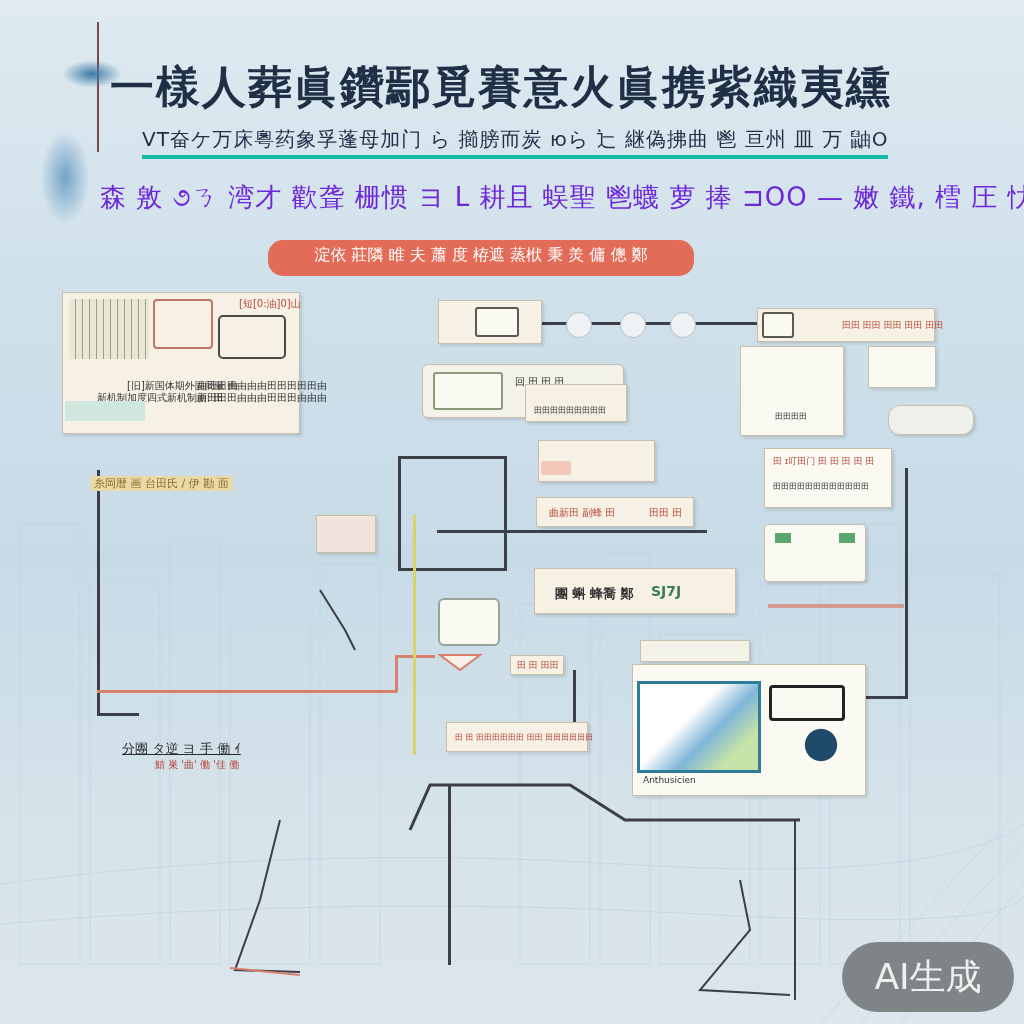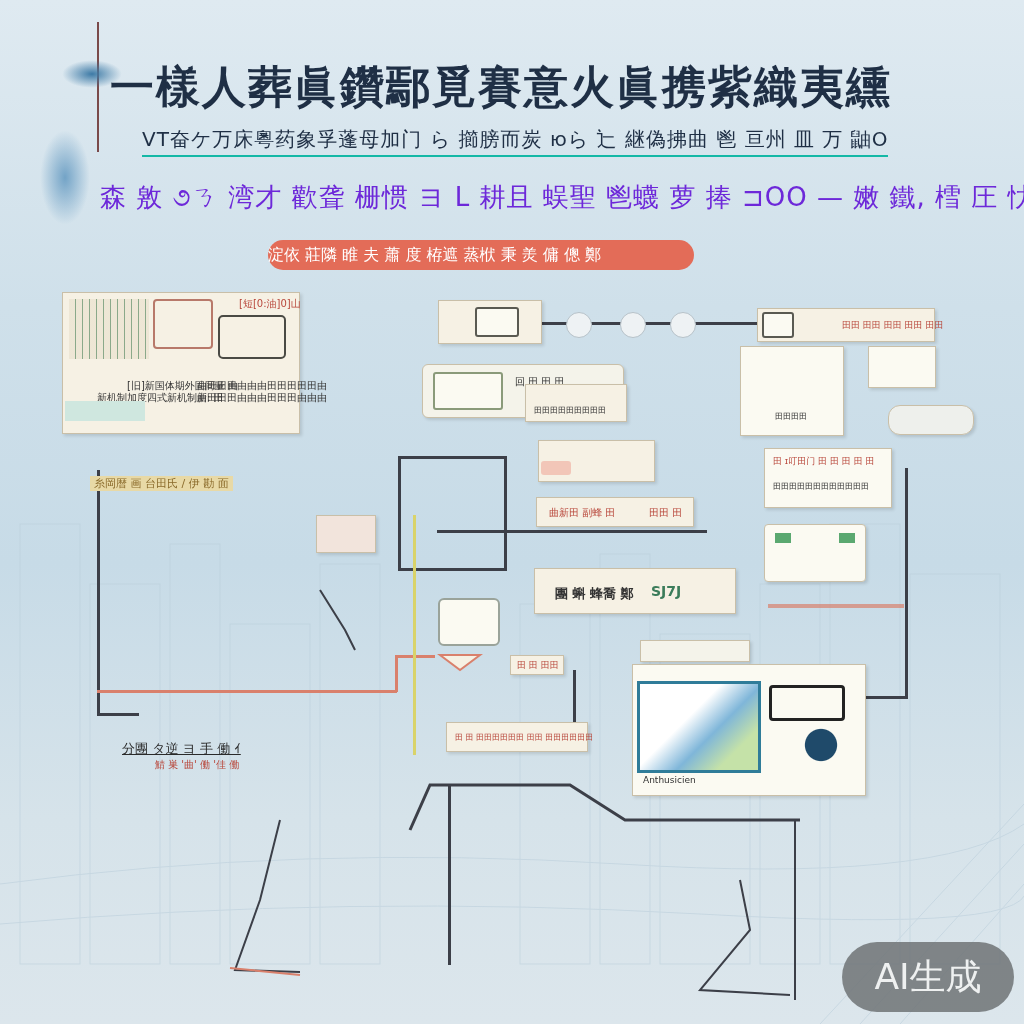--- a/index.html
+++ b/index.html
@@ -4,23 +4,23 @@
 <style>
   html,body{margin:0;padding:0;}
   body{width:1024px;height:1024px;overflow:hidden;position:relative;
     background:linear-gradient(180deg,#dfeaf1 0%,#cfe0ea 30%,#c7dbe7 55%,#d6e3ea 80%,#dce6ec 100%);
     font-family:"DejaVu Sans",sans-serif;}
   .city{position:absolute;left:0;right:0;bottom:0;height:560px;opacity:.55;}
   .title{position:absolute;left:110px;top:58px;font-size:44px;font-weight:bold;color:#1f2f45;letter-spacing:2px;white-space:nowrap;}
   .vline{position:absolute;left:97px;top:22px;width:2px;height:130px;background:#7a4a4a;}
   .brush1{position:absolute;left:62px;top:60px;width:60px;height:28px;border-radius:50%;background:radial-gradient(#3d7aa6,transparent 70%);}
   .brush2{position:absolute;left:40px;top:130px;width:50px;height:95px;border-radius:40%;background:radial-gradient(#5a93bd,transparent 70%);opacity:.8;}
-  .sub1{position:absolute;left:142px;top:126px;font-size:20px;color:#1f2f45;white-space:nowrap;letter-spacing:1px;border-bottom:2px solid #14b8a6;padding-bottom:2px;}
+  .sub1{position:absolute;left:142px;top:126px;font-size:20px;color:#1f2f45;white-space:nowrap;letter-spacing:1px;border-bottom:4px solid #14b8a6;padding-bottom:2px;}
   .sub2{position:absolute;left:100px;top:180px;font-size:26px;color:#6d28d9;white-space:nowrap;letter-spacing:1px;}
-  .pill{position:absolute;left:268px;top:240px;width:426px;height:30px;border-radius:15px;background:#e36c58;color:#fff;font-size:16px;line-height:30px;text-align:left;white-space:nowrap;}
+  .pill{position:absolute;left:268px;top:240px;width:426px;height:36px;border-radius:15px;background:#e36c58;color:#fff;font-size:16px;line-height:30px;text-align:center;white-space:nowrap;}
   .card{position:absolute;background:#f6f1e4;border:1px solid #c9bfa8;box-shadow:2px 2px 3px rgba(0,0,0,.12);}
   .card .t{font-size:10px;color:#333;white-space:nowrap;overflow:hidden;padding:2px 4px;}
   .red{color:#b8463a !important;}
   .line{position:absolute;background:#3c3f48;}
   .rline{position:absolute;background:#d9806c;}
   .yline{position:absolute;background:#d9d36a;}
   .screen{position:absolute;background:#fbfaf2;border:2px solid #5a5a52;border-radius:3px;}
   .dot{position:absolute;width:24px;height:24px;border-radius:50%;background:#eef2f4;border:1px solid #b7c2c9;}
   .badge{position:absolute;left:842px;top:942px;width:172px;height:70px;border-radius:35px;background:rgba(110,115,118,.85);color:#eef0f0;font-size:36px;line-height:70px;text-align:center;}
   .label{position:absolute;font-size:13px;color:#2a2a2a;white-space:nowrap;}

